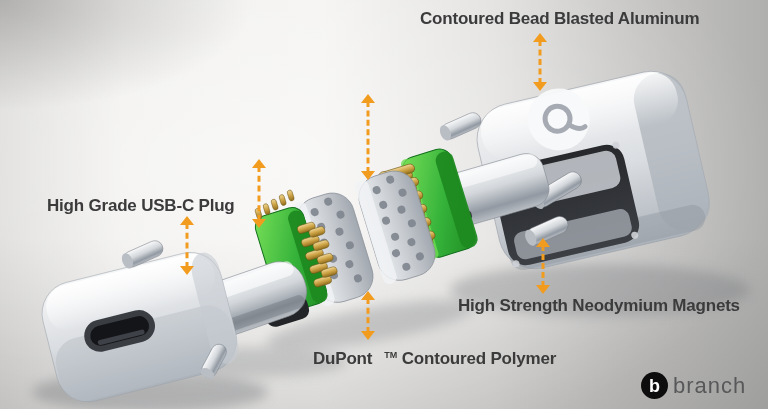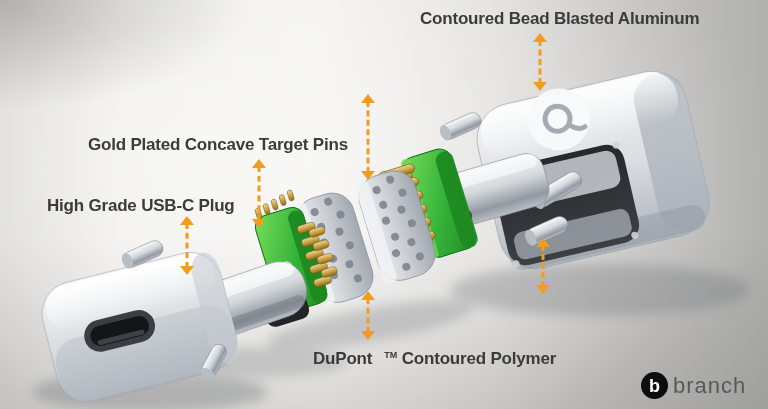--- a/index.html
+++ b/index.html
@@ -246,22 +246,22 @@
       <rect x="122" y="246" width="42" height="16" rx="8" fill="url(#gSilver)" stroke="#777d86" stroke-width="0.5"></rect>
       <ellipse cx="126" cy="254" rx="5" ry="8" fill="#b9bec5"></ellipse>
     </g>
     <g transform="rotate(-62 214 361)">
       <rect x="196" y="353.5" width="36" height="15" rx="7.5" fill="url(#gSilver)" stroke="#777d86" stroke-width="0.5"></rect>
       <ellipse cx="200" cy="361" rx="4.5" ry="7.5" fill="#b9bec5"></ellipse>
     </g>
   </svg>
 
   <div class="label" style="left:420px;top:9px">Contoured Bead Blasted Aluminum</div>
-  <div class="label" style="left:88px;top:135px">Gold Plated Concave Target Pins</div>
   <div class="label" style="left:47px;top:196px">High Grade USB-C Plug</div>
+  <div class="label" style="left:458px;top:296px">High Strength Neodymium Magnets</div>
   <div class="label" style="left:313px;top:349px">
     <span>DuPont</span><sup>TM</sup><span> Contoured Polymer</span>
   </div>
 
   <div class="arrow" style="left:540px;top:33px;height:58px">
       <i class="ah up"></i>
       <i class="shaft"></i>
       <i class="ah down"></i>
     </div>
   <div class="arrow" style="left:368px;top:94px;height:86px">

